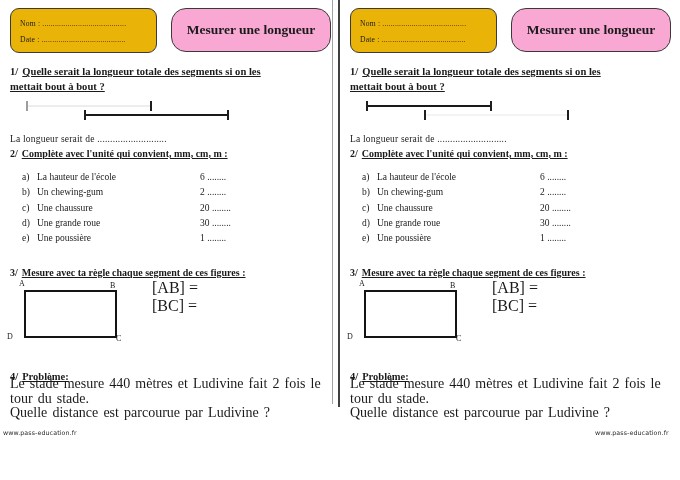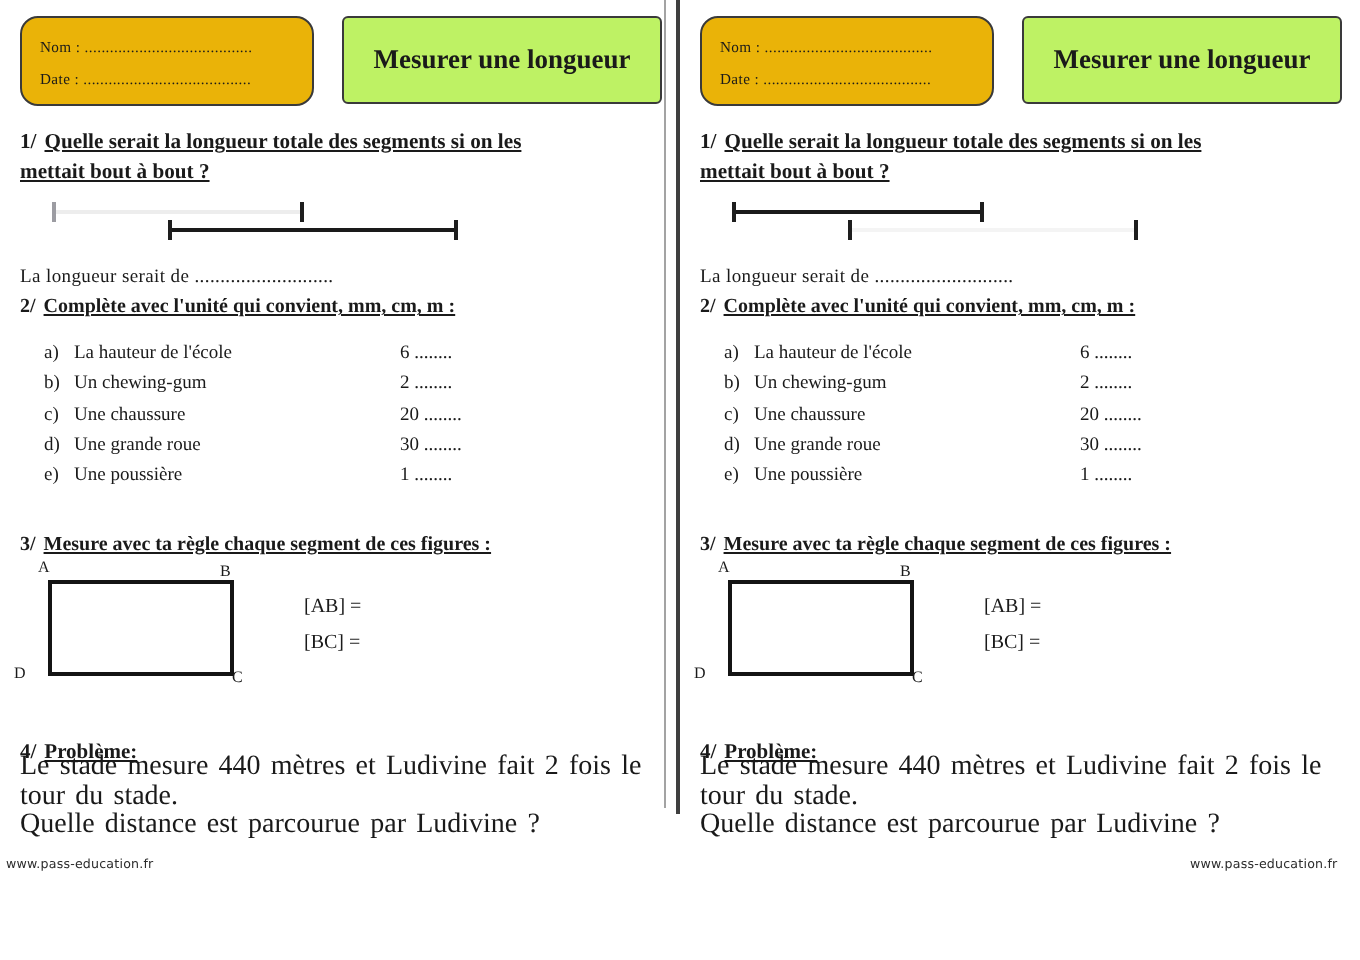--- a/index.html
+++ b/index.html
@@ -9,21 +9,21 @@
   .worksheet{position:absolute;top:0;width:340px;height:480px;}
   .col-left{left:0;}
   .col-right{left:340px;}
 
   
   .id-box{position:absolute;left:10px;top:8px;width:147px;height:45px;
           background:#eab308;border:1.6px solid #3a3a3a;border-radius:9px;
           box-sizing:border-box;padding:7px 0 0 9px;}
   .id-row{font-size:7.6px;letter-spacing:.2px;line-height:16px;white-space:nowrap;}
   .title-box{position:absolute;left:171px;top:8px;width:160px;height:44px;
-          background:#bef264;border:1.6px solid #3a3a3a;border-radius:3px;
+          background:#f9a8d4;border:1.6px solid #3a3a3a;border-radius:15px;
           box-sizing:border-box;display:flex;align-items:center;justify-content:center;}
   .title-box span{font-weight:bold;font-size:13.5px;white-space:nowrap;}
 
   
   .q-head{position:absolute;left:10px;font-weight:bold;white-space:nowrap;font-family:Liberation Serif, serif;}
   .q-num{margin-right:4px;}
   .u{text-decoration:underline;}
   .q1-head{top:64px;font-size:10.6px;line-height:15px;white-space:normal;width:325px;}
   .q2-head{top:148px;font-size:10px;}
   .q3-head{top:267px;font-size:10px;}
@@ -53,21 +53,21 @@
   .li-value{white-space:nowrap;}
 
   
   .rect{position:absolute;left:24px;top:290px;width:93px;height:48px;
         border:2.2px solid #141414;box-sizing:border-box;}
   .corner{position:absolute;font-size:8px;line-height:8px;}
   .corner-a{left:19px;top:280px;}
   .corner-b{left:110px;top:282px;}
   .corner-d{left:7px;top:333px;}
   .corner-c{left:116px;top:335px;}
-  .measures{position:absolute;left:152px;top:295px;font-size:10px;line-height:18px;}
+  .measures{position:absolute;left:152px;top:279px;font-size:16px;line-height:18px;}
 
   
   .problem{position:absolute;left:10px;top:377px;width:326px;font-size:14px;
            line-height:14.5px;word-spacing:1.6px;}
 
   
   .footer{position:absolute;top:429px;font-size:6.3px;
           font-family:"DejaVu Sans", sans-serif;color:#2b2b2b;letter-spacing:.1px;}
   .col-left .footer{left:3px;}
   .col-right .footer{left:255px;}

